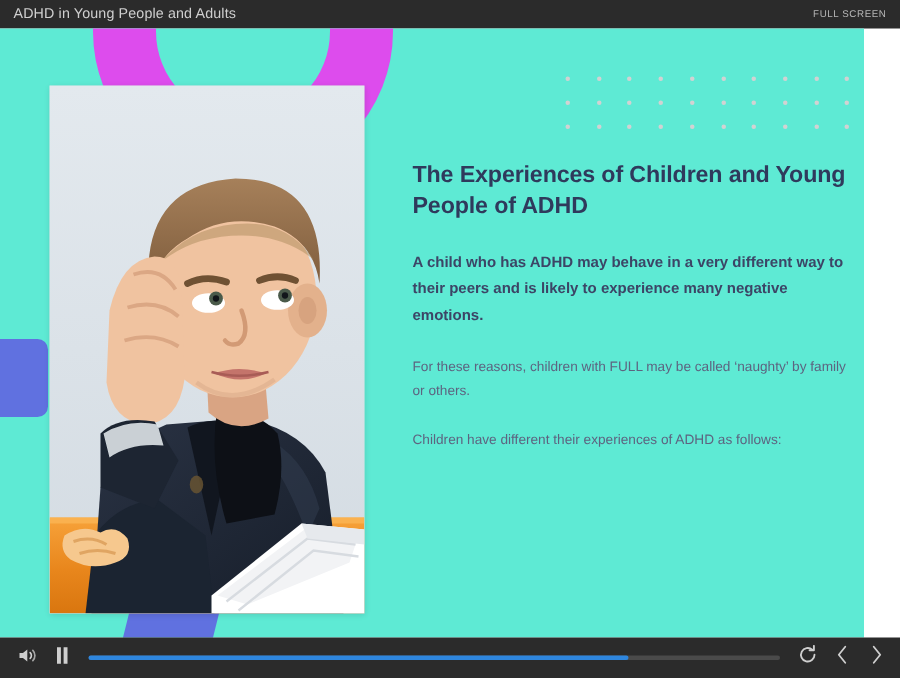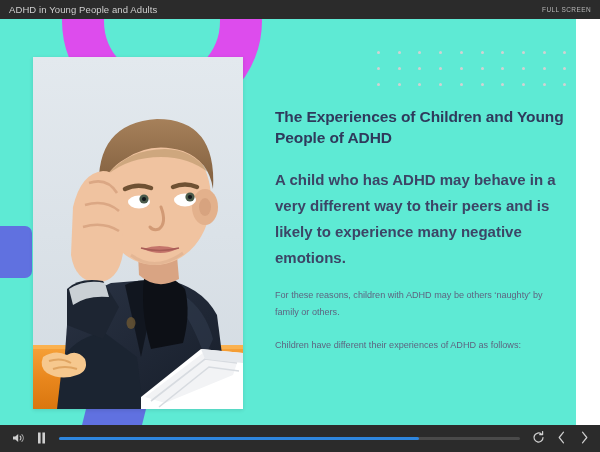--- a/index.html
+++ b/index.html
@@ -114,21 +114,21 @@
   .heading {
     color: #2f3a5c;
     font-size: 15.5px;
     font-weight: bold;
     line-height: 1.33;
     letter-spacing: -.1px;
     margin: 0 0 19px 0;
   }
   .lede {
     color: #3c4566;
-    font-size: 15px;
+    font-size: 10px;
     font-weight: bold;
     line-height: 1.72;
     margin: 0 0 17px 0;
   }
   .para {
     color: #5d6480;
     font-size: 9.1px;
     line-height: 1.78;
     margin: 0 0 17px 0;
   }
@@ -303,21 +303,21 @@
         <path d="M112 340 L170 296 L206 300 L200 318 L132 346 Z" fill="#f2f3f5"></path>
         <path d="M118 344 L172 302 L204 306" stroke="#d7dbe0" stroke-width="1.6" fill="none"></path>
         <path d="M126 350 L176 310 L206 314" stroke="#d7dbe0" stroke-width="1.6" fill="none"></path>
         <path d="M168 292 L210 296 L210 306 L172 302 Z" fill="#e6e9ed"></path>
       </svg>
     </div>
 
     <div class="content">
       <h1 class="heading">The Experiences of Children and Young People of ADHD</h1>
       <p class="lede">A child who has ADHD may behave in a very different way to their peers and is likely to experience many negative emotions.</p>
-      <p class="para">For these reasons, children with ADHD may be others ‘naughty’ by family or others.</p>
+      <p class="para">For these reasons, children with FULL may be called ‘naughty’ by family or others.</p>
       <p class="para last">Children have different their experiences of ADHD as follows:</p>
     </div>
   </div>
 
   <div class="controls">
 
     <div class="ctrl-btn ctrl-volume" title="Volume">
       <span>
         <svg width="13" height="12" viewBox="0 0 13 12" aria-hidden="true">
           <path d="M1 4.4h2.3L6.2 2v8L3.3 7.6H1z" fill="#cfcfcf"></path>

